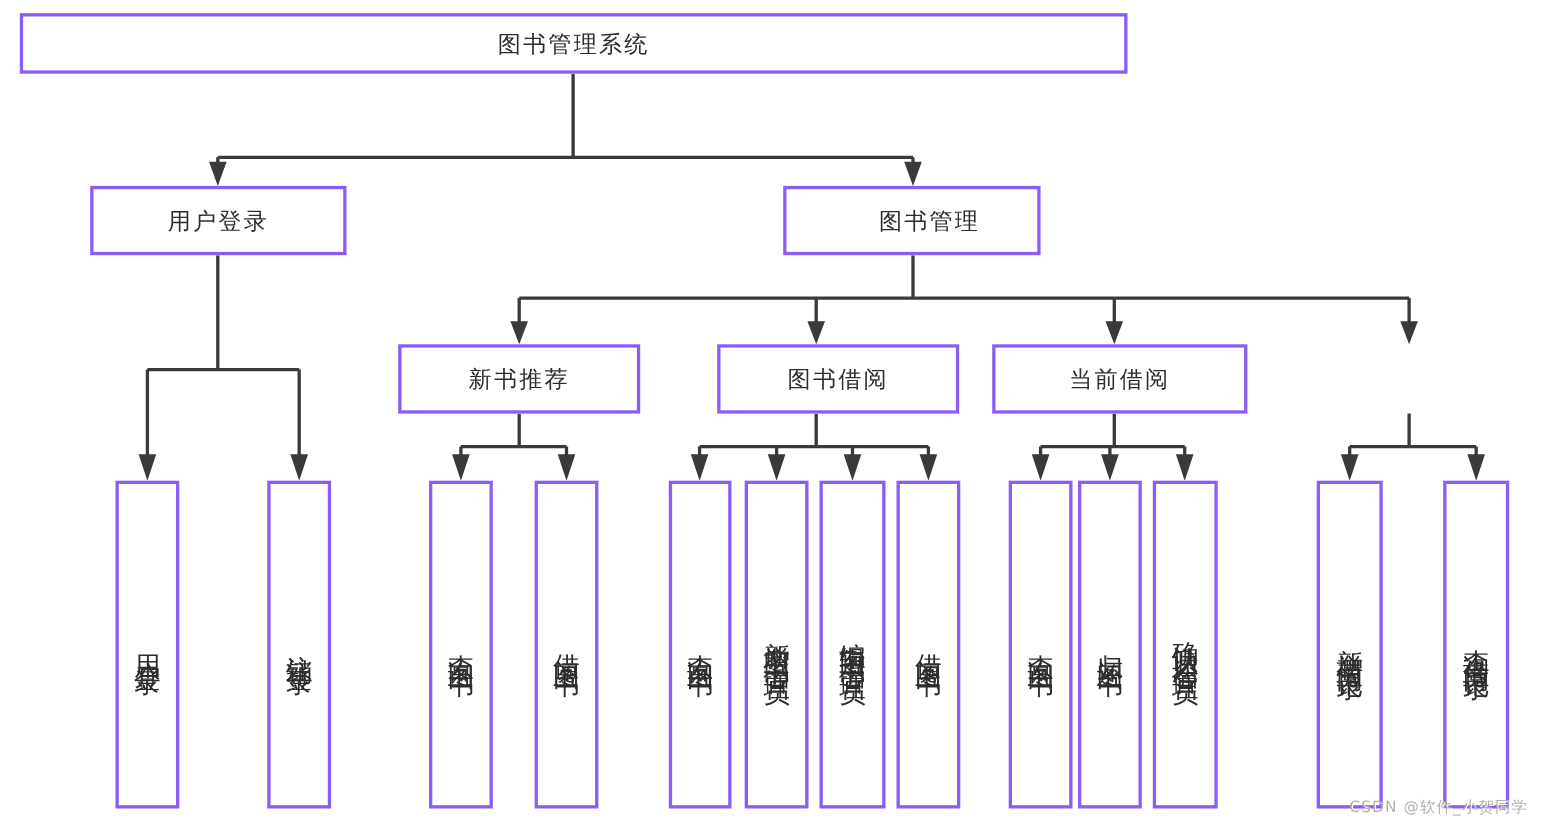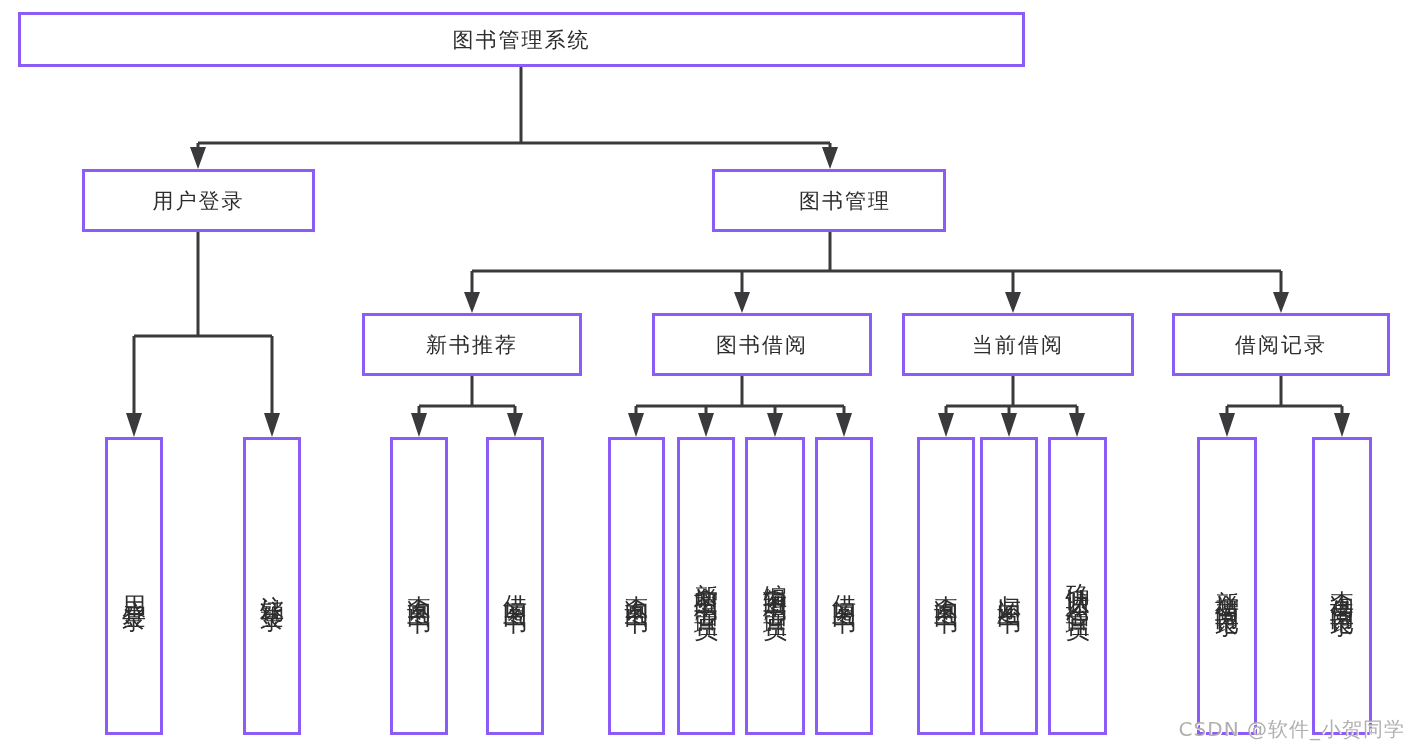--- a/index.html
+++ b/index.html
@@ -68,24 +68,24 @@
   .leaf-c2 { left: 677px;  width: 58px; }
   .leaf-c3 { left: 745px;  width: 60px; }
   .leaf-c4 { left: 815px;  width: 58px; }
   .leaf-d1 { left: 917px;  width: 58px; }
   .leaf-d2 { left: 980px;  width: 58px; }
   .leaf-d3 { left: 1048px; width: 59px; }
   .leaf-e1 { left: 1197px; width: 60px; }
   .leaf-e2 { left: 1312px; width: 60px; }
   .watermark {
     position: absolute;
-    right: 0;
+    right: 16px;
     bottom: 4px;
     z-index: 2;
-    font-size: 20px;
+    font-size: 14px;
     color: rgba(172, 172, 172, 0.95);
     text-shadow: 1px 1px 0 #ffffff;
     letter-spacing: 1px;
     white-space: nowrap;
   }
 </style>
 </head>
 <body>
 
 <div id="canvas">
@@ -164,23 +164,20 @@
 
   <div class="node lvl3 box-newrec">
     <span class="h-label">新书推荐</span>
   </div>
   <div class="node lvl3 box-borrow">
     <span class="h-label">图书借阅</span>
   </div>
   <div class="node lvl3 box-current">
     <span class="h-label">当前借阅</span>
   </div>
-  <div class="node lvl3 box-records">
-    <span class="h-label">借阅记录</span>
-  </div>
 
   <div class="node leaf leaf-a1">
     <span class="v-label">用户登录</span>
   </div>
   <div class="node leaf leaf-a2">
     <span class="v-label">注销登录</span>
   </div>
 
   <div class="node leaf leaf-b1">
     <span class="v-label">查询图书</span>

